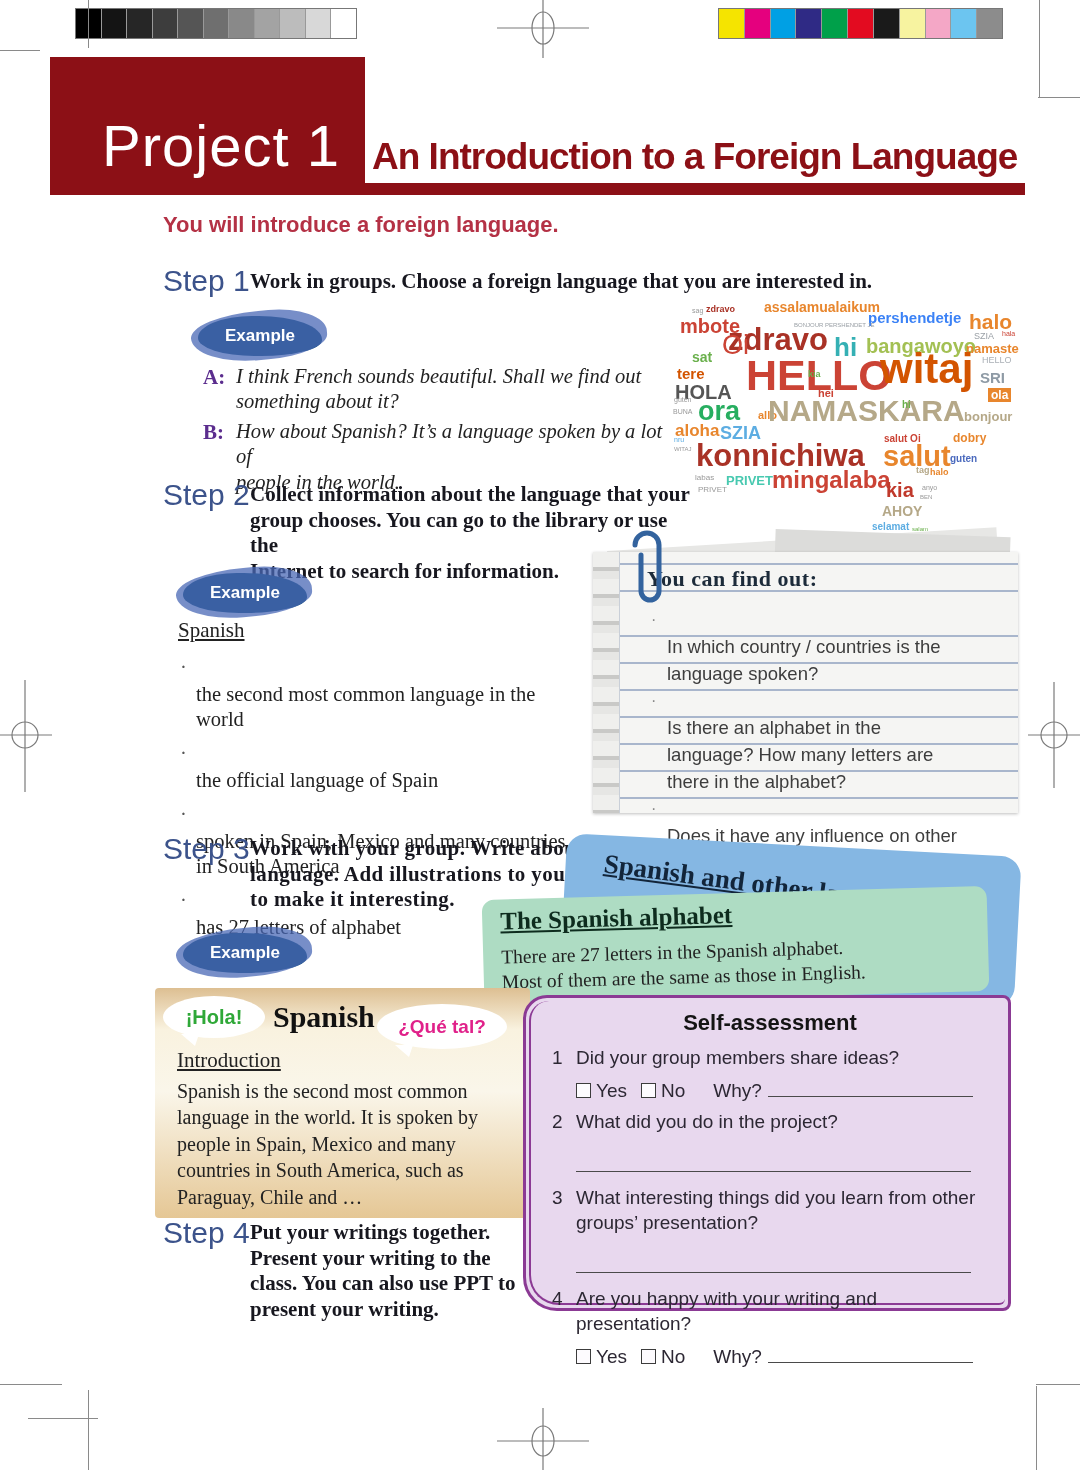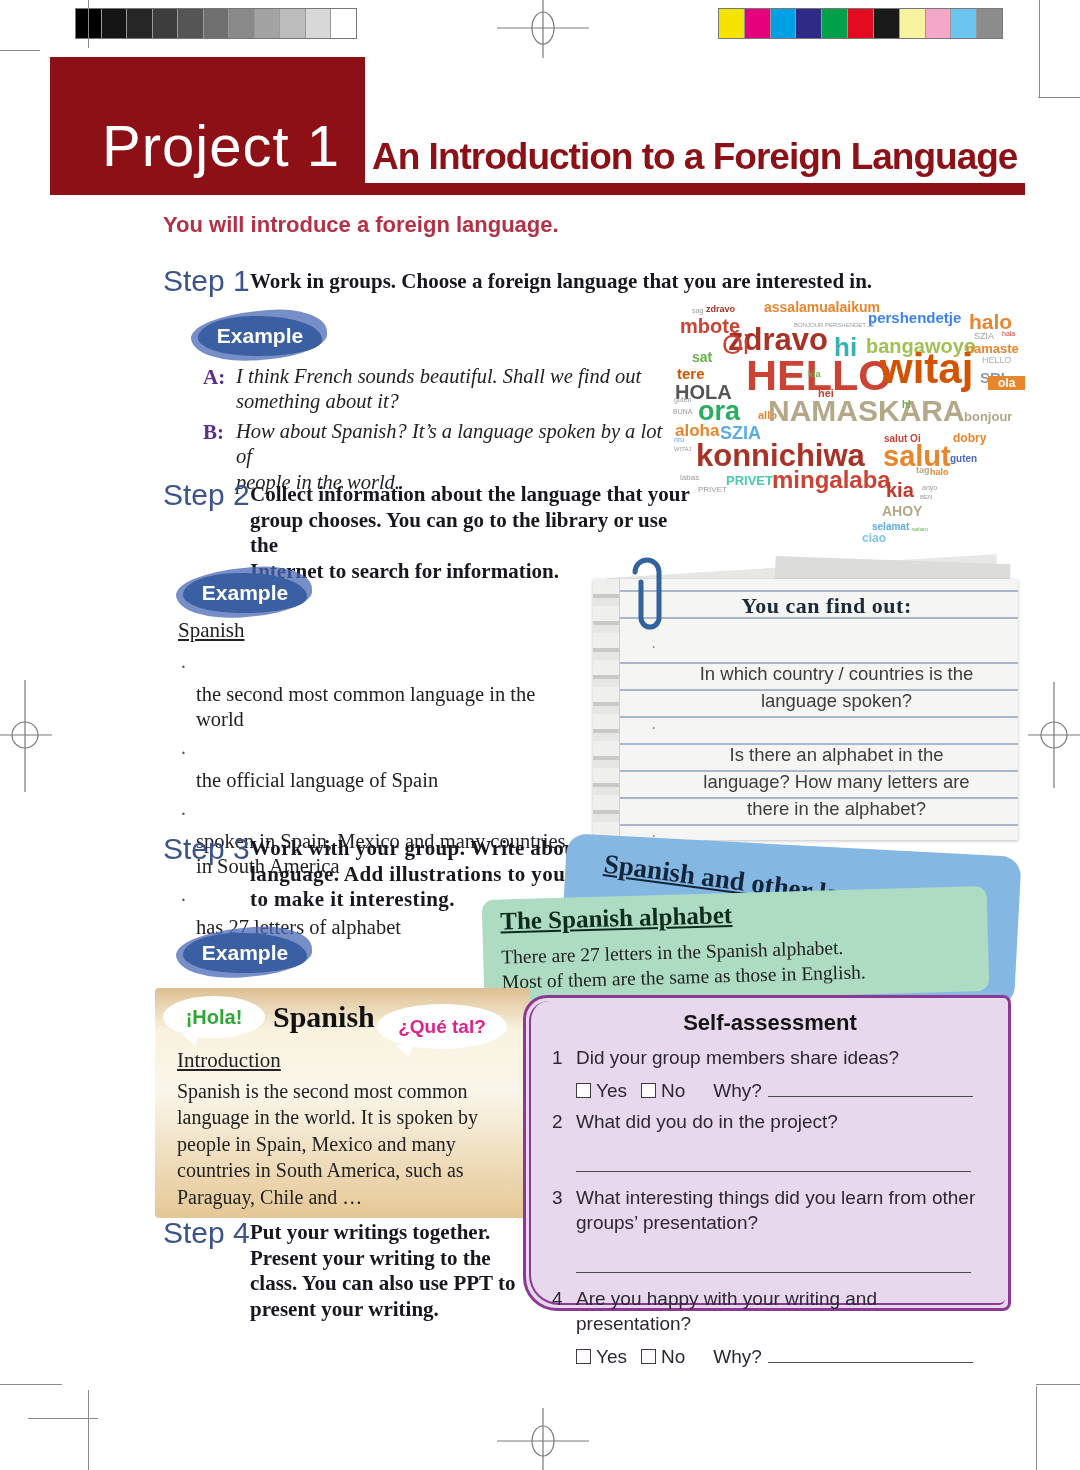--- a/index.html
+++ b/index.html
@@ -33,21 +33,21 @@
              color:#17171f;white-space:pre-line;}
   .s1l{left:163px;top:264px;text-align:center;} .s1t{left:250px;top:269px;width:680px;}
   .s2l{left:163px;top:478px;} .s2t{left:250px;top:482px;width:450px;}
   .s3l{left:163px;top:832px;} .s3t{left:250px;top:836px;width:430px;letter-spacing:.4px;}
   .s4l{left:163px;top:1216px;} .s4t{left:250px;top:1220px;width:290px;}
 
   
   .badge{position:absolute;width:124px;height:40px;background:#0c4a6e;z-index:2;
          border-radius:46% 54% 52% 48% / 58% 62% 42% 48%;
          display:flex;align-items:center;justify-content:center;
-         color:#fff;font-family:"Liberation Sans",sans-serif;font-weight:700;font-size:21px;text-align:right;}
+         color:#fff;font-family:"Liberation Sans",sans-serif;font-weight:700;font-size:17px;text-align:right;}
   .badge::before{content:"";position:absolute;left:-7px;right:-5px;top:-5px;bottom:-4px;
          background:#4a68b5;opacity:.75;z-index:-1;transform:rotate(-5deg);
          border-radius:55% 45% 48% 52% / 48% 55% 45% 60%;}
   .badge1{left:198px;top:316px;} .badge2{left:183px;top:573px;} .badge3{left:183px;top:933px;}
 
   
   .dialogue{position:absolute;left:203px;top:364px;width:470px;}
   .dlg-item{position:relative;padding-left:33px;margin-bottom:4px;}
   .dlg-speaker{position:absolute;left:0;top:1px;font-weight:700;color:#5b2d8e;font-size:21px;}
   .dlg-text{font-style:italic;font-size:20.5px;line-height:1.24;color:#222;white-space:pre-line;}
@@ -57,21 +57,21 @@
   .wc-word{position:absolute;font-family:"Liberation Sans",sans-serif;line-height:1;white-space:nowrap;}
 
   
   .facts{position:absolute;left:178px;top:618px;width:410px;}
   .facts-title{font-size:21px;color:#222;text-decoration:underline;margin-bottom:14px;}
   .fact-item{position:relative;padding-left:18px;margin-bottom:11px;font-size:20.5px;
              line-height:1.22;color:#222;white-space:pre-line;}
   .fact-dot{position:absolute;left:2px;top:-2px;color:#555;}
 
   
-  .notebook{position:absolute;left:593px;top:562px;width:425px;height:278px;z-index:2;text-align:center;}
+  .notebook{position:absolute;left:593px;top:535px;width:425px;height:278px;z-index:2;}
   .nb-back1{position:absolute;left:18px;top:4px;width:390px;height:140px;background:#e7e7e5;transform:rotate(-3.5deg);}
   .nb-back2{position:absolute;left:180px;top:-2px;width:235px;height:150px;background:#dcdcda;transform:rotate(2deg);}
   .nb-paper{position:absolute;left:0;top:17px;width:425px;height:261px;background:#f5f5f3;
             box-shadow:0 1px 3px rgba(0,0,0,.25);
             background-image:repeating-linear-gradient(180deg,transparent 0 25.5px,#a9b6cc 25.5px 27px);
             background-position:0 58px;}
   .nb-torn{position:absolute;left:0;top:0;bottom:0;width:26px;border-right:1px solid #c9cfd8;
            background:repeating-linear-gradient(180deg,#efefed 0 15px,#c9c9c7 15px 19px,#e6e6e4 19px 27px);}
   .nb-clip{position:absolute;left:30px;top:-14px;z-index:3;}
   .nb-content{position:absolute;left:54px;top:14px;right:12px;}
@@ -236,38 +236,38 @@
       <span class="wc-word" style="left: 20px; top: 52px; font-size: 14px; color: rgb(106, 176, 76); font-weight: 700;">sat</span>
       <span class="wc-word" style="left: 50px; top: 34px; font-size: 27px; color: rgb(203, 67, 53); font-weight: 400;">Oi</span>
       <span class="wc-word" style="left: 5px; top: 68px; font-size: 15px; color: rgb(211, 84, 0); font-weight: 700;">tere</span>
       <span class="wc-word" style="left: 74px; top: 56px; font-size: 43px; color: rgb(203, 67, 53); font-weight: 800;">HELLO</span>
       <span class="wc-word" style="left: 208px; top: 50px; font-size: 42px; color: rgb(211, 84, 0); font-weight: 800;">witaj</span>
       <span class="wc-word" style="left: 310px; top: 58px; font-size: 9px; color: rgb(170, 176, 182); font-weight: 400;">HELLO</span>
       <span class="wc-word" style="left: 308px; top: 72px; font-size: 15px; color: rgb(142, 154, 165); font-weight: 700;">SRI</span>
       <span class="wc-word" style="left: 3px; top: 84px; font-size: 20px; color: rgb(85, 85, 85); font-weight: 600;">HOLA</span>
       <span class="wc-word" style="left: 136px; top: 72px; font-size: 9px; color: rgb(106, 176, 76); font-weight: 600;">kia</span>
       <span class="wc-word" style="left: 146px; top: 90px; font-size: 11px; color: rgb(203, 67, 53); font-weight: 700;">hei</span>
-      <span class="wc-word" style="left: 316px; top: 78px; font-size: 12px; color: rgb(255, 255, 255); font-weight: 700; background: rgb(232, 134, 45); padding: 1px 10px;">ola</span>
+      <span class="wc-word" style="left: 316px; top: 90px; font-size: 12px; color: rgb(255, 255, 255); font-weight: 700; background: rgb(232, 134, 45); padding: 1px 3px;">ola</span>
       <span class="wc-word" style="left: 26px; top: 100px; font-size: 27px; color: rgb(39, 174, 96); font-weight: 800;">ora</span>
       <span class="wc-word" style="left: 86px; top: 112px; font-size: 11px; color: rgb(232, 134, 45); font-weight: 600;">allo</span>
       <span class="wc-word" style="left: 96px; top: 98px; font-size: 30px; color: rgb(181, 168, 136); font-weight: 600;">NAMASKARA</span>
       <span class="wc-word" style="left: 292px; top: 112px; font-size: 13px; color: rgb(181, 168, 136); font-weight: 700;">bonjour</span>
       <span class="wc-word" style="left: 2px; top: 98px; font-size: 7px; color: rgb(153, 153, 153); font-weight: 400;">guten</span>
       <span class="wc-word" style="left: 1px; top: 110px; font-size: 7px; color: rgb(153, 153, 153); font-weight: 400;">BUNA</span>
       <span class="wc-word" style="left: 3px; top: 124px; font-size: 17px; color: rgb(232, 134, 45); font-weight: 800;">aloha</span>
       <span class="wc-word" style="left: 48px; top: 126px; font-size: 18px; color: rgb(93, 173, 226); font-weight: 600;">SZIA</span>
       <span class="wc-word" style="left: 230px; top: 102px; font-size: 10px; color: rgb(106, 176, 76); font-weight: 700;">hi</span>
       <span class="wc-word" style="left: 212px; top: 136px; font-size: 10px; color: rgb(203, 67, 53); font-weight: 600;">salut Oi</span>
       <span class="wc-word" style="left: 281px; top: 134px; font-size: 12px; color: rgb(232, 134, 45); font-weight: 700;">dobry</span>
       <span class="wc-word" style="left: 2px; top: 138px; font-size: 7px; color: rgb(93, 173, 226); font-weight: 400;">nru</span>
       <span class="wc-word" style="left: 2px; top: 148px; font-size: 6px; color: rgb(153, 153, 153); font-weight: 400;">WITAJ</span>
       <span class="wc-word" style="left: 24px; top: 142px; font-size: 31px; color: rgb(169, 50, 38); font-weight: 800;">konnichiwa</span>
       <span class="wc-word" style="left: 211px; top: 144px; font-size: 29px; color: rgb(232, 134, 45); font-weight: 800;">salut</span>
       <span class="wc-word" style="left: 278px; top: 156px; font-size: 10px; color: rgb(74, 105, 189); font-weight: 600;">guten</span>
-      <span class="wc-word" style="left: 8px; top: 176px; font-size: 8px; color: rgb(153, 153, 153); font-weight: 400;">labas</span>
+      <span class="wc-word" style="left: 23px; top: 176px; font-size: 8px; color: rgb(153, 153, 153); font-weight: 400;">labas</span>
       <span class="wc-word" style="left: 54px; top: 176px; font-size: 13px; color: rgb(72, 201, 176); font-weight: 600;">PRIVET</span>
       <span class="wc-word" style="left: 100px; top: 170px; font-size: 24px; color: rgb(203, 67, 53); font-weight: 800;">mingalaba</span>
       <span class="wc-word" style="left: 244px; top: 168px; font-size: 9px; color: rgb(181, 168, 136); font-weight: 600;">tag</span>
       <span class="wc-word" style="left: 258px; top: 170px; font-size: 9px; color: rgb(232, 134, 45); font-weight: 700;">halo</span>
       <span class="wc-word" style="left: 214px; top: 182px; font-size: 20px; color: rgb(192, 57, 43); font-weight: 800;">kia</span>
       <span class="wc-word" style="left: 250px; top: 186px; font-size: 7px; color: rgb(153, 153, 153); font-weight: 400;">anyo</span>
       <span class="wc-word" style="left: 248px; top: 196px; font-size: 6px; color: rgb(153, 153, 153); font-weight: 400;">BEN</span>
       <span class="wc-word" style="left: 26px; top: 188px; font-size: 8px; color: rgb(153, 153, 153); font-weight: 400;">PRIVET</span>
       <span class="wc-word" style="left: 210px; top: 206px; font-size: 14px; color: rgb(181, 168, 136); font-weight: 700;">AHOY</span>
       <span class="wc-word" style="left: 200px; top: 224px; font-size: 10px; color: rgb(93, 173, 226); font-weight: 600;">selamat</span>

